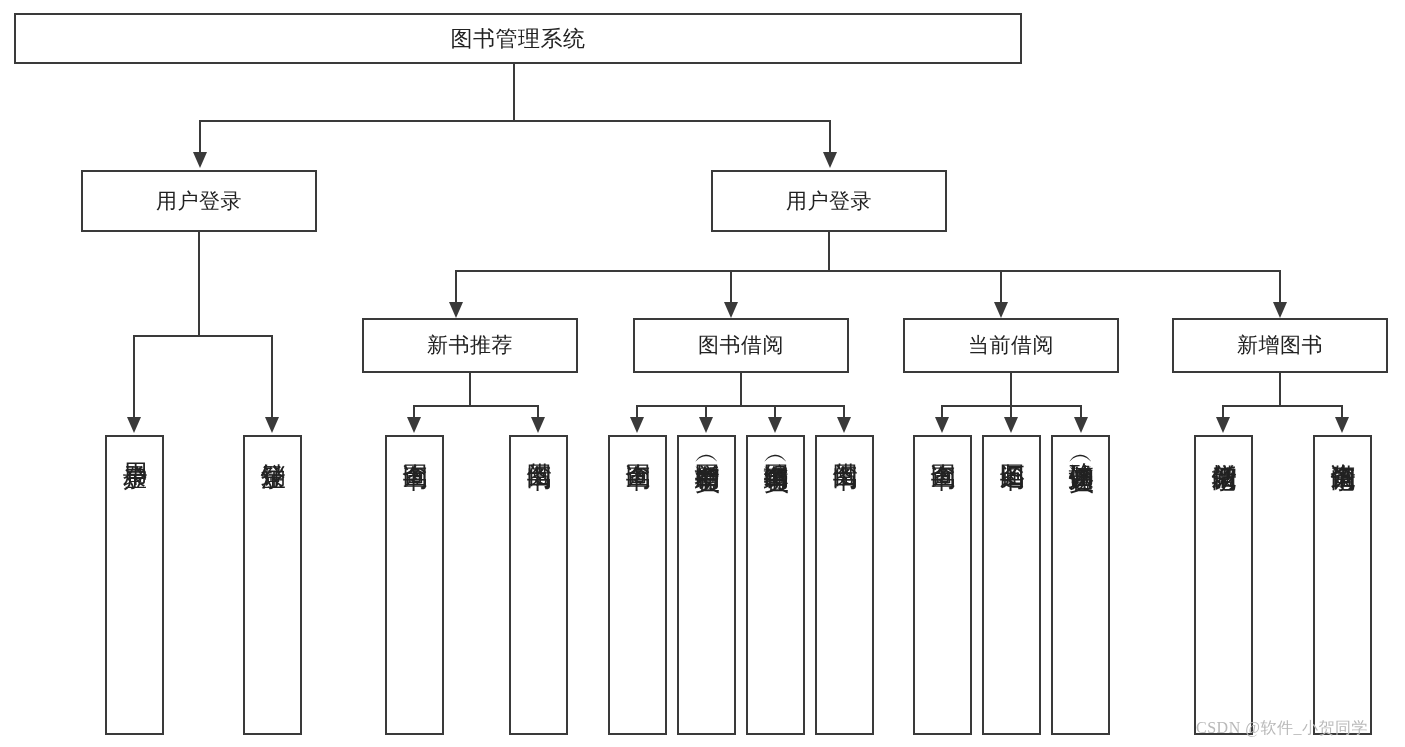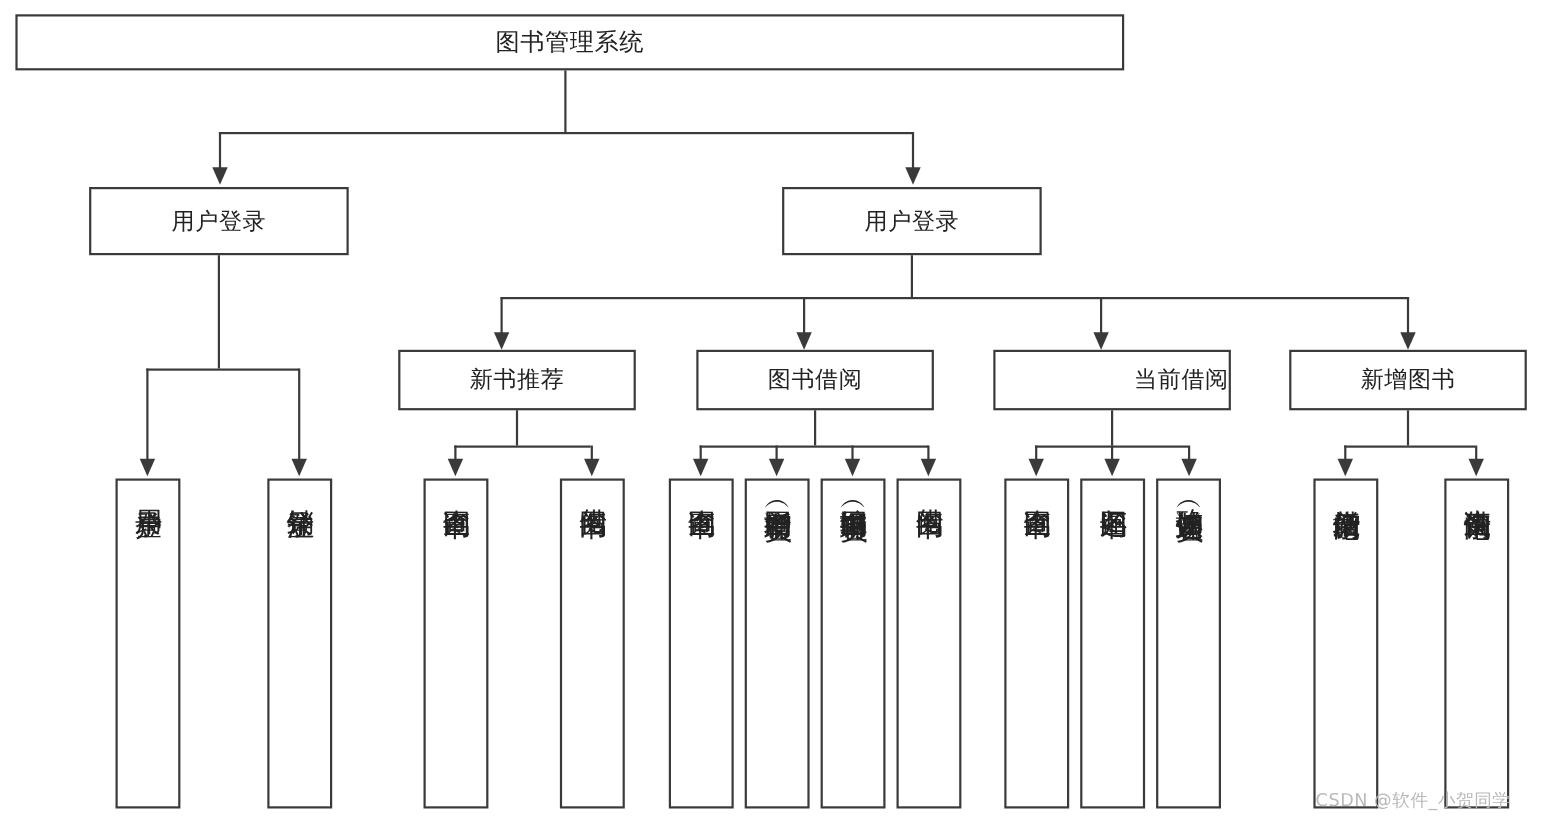--- a/index.html
+++ b/index.html
@@ -134,21 +134,21 @@
   <div class="arrow" style="left:994px; top:302px;"></div>
   <div class="conn v" style="left:1279px; top:270px; height:34px;"></div>
   <div class="arrow" style="left:1273px; top:302px;"></div>
 
   <div class="node h" style="left:362px; top:318px; width:216px; height:55px;">
     <span class="label">新书推荐</span>
   </div>
   <div class="node h" style="left:633px; top:318px; width:216px; height:55px;">
     <span class="label">图书借阅</span>
   </div>
-  <div class="node h" style="left:903px; top:318px; width:216px; height:55px;justify-content:flex-end;">
+  <div class="node h" style="left:903px; top:318px; width:216px; height:55px;">
     <span class="label">当前借阅</span>
   </div>
   <div class="node h" style="left:1172px; top:318px; width:216px; height:55px;">
     <span class="label">新增图书</span>
   </div>
 
   <div class="conn v" style="left:469px; top:373px; height:32px;"></div>
   <div class="conn h" style="left:413px; top:405px; width:124px;"></div>
   <div class="conn v" style="left:413px; top:405px; height:14px;"></div>
   <div class="arrow" style="left:407px; top:417px;"></div>
@@ -219,15 +219,15 @@
     <span class="label">确认归还（管理员）</span>
   </div>
 
   <div class="node v" style="left:1194px; top:435px; width:59px; height:300px;">
     <span class="label">新增借阅记录</span>
   </div>
   <div class="node v" style="left:1313px; top:435px; width:59px; height:300px;">
     <span class="label">查询借阅记录</span>
   </div>
 
-  <div id="watermark" style="left:1196px; top:718px;">CSDN @软件_小贺同学</div>
+  <div id="watermark" style="left:1196px; top:718px;font-family:Liberation Serif, serif;">CSDN @软件_小贺同学</div>
 
 </div>
 
 </body></html>

